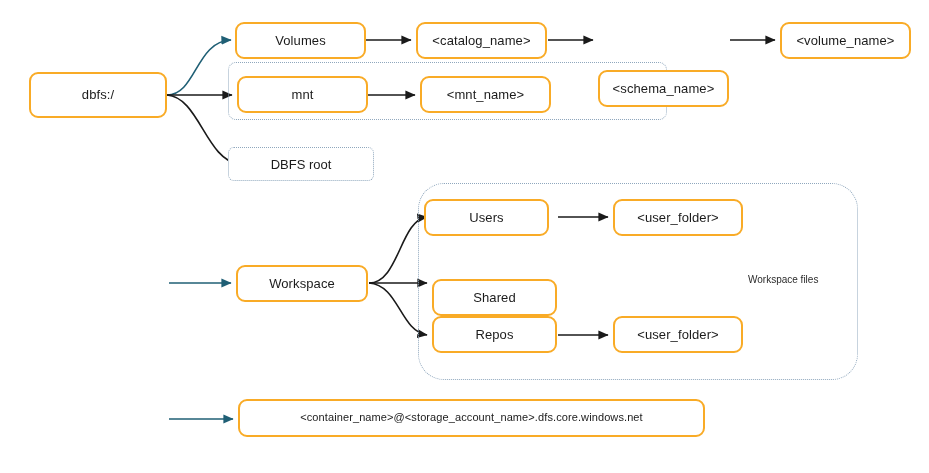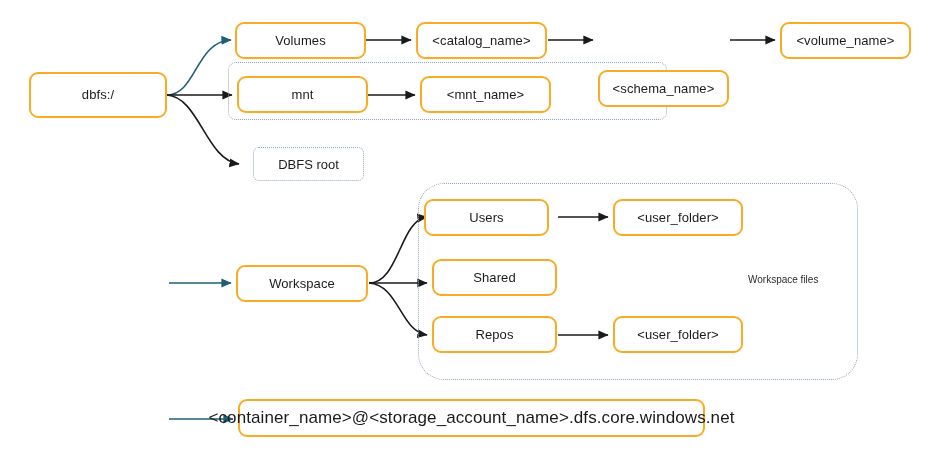--- a/index.html
+++ b/index.html
@@ -35,21 +35,21 @@
     background: #ffffff;
     border: 2px solid #f9ab26;
     border-radius: 9px;
     color: #1b1b1b;
     font-size: 13px;
     letter-spacing: 0.1px;
     line-height: 1.2;
     white-space: nowrap;
   }
   .node.wide-label {
-    font-size: 17px;
+    font-size: 11px;
   }
   .group-box {
     position: absolute;
     box-sizing: border-box;
     border: 1.5px dotted #8fa7bd;
     background: transparent;
     border-radius: 8px;
   }
   .group-box.rounded-lg {
     border-radius: 26px;
@@ -119,27 +119,27 @@
 
   <div class="node" style="left:29px; top:72px; width:138px; height:46px;">dbfs:/</div>
   <div class="node" style="left:235px; top:22px; width:131px; height:37px;">Volumes</div>
   <div class="node" style="left:416px; top:22px; width:131px; height:37px;">&lt;catalog_name&gt;</div>
   <div class="node" style="left:598px; top:22px; width:131px; height:37px;margin-top:48px;">&lt;schema_name&gt;</div>
   <div class="node" style="left:780px; top:22px; width:131px; height:37px;">&lt;volume_name&gt;</div>
 
   <div class="node" style="left:237px; top:76px; width:131px; height:37px;">mnt</div>
   <div class="node" style="left:420px; top:76px; width:131px; height:37px;">&lt;mnt_name&gt;</div>
 
-  <div class="plain-node" style="left:253px; top:147px; width:111px; height:34px;">DBFS root</div>
+  <div class="plain-node" style="left:228px; top:147px; width:146px; height:34px;">DBFS root</div>
 
   <div class="node" style="left:236px; top:265px; width:132px; height:37px;">Workspace</div>
 
   <div class="node" style="left:424px; top:199px; width:125px; height:37px;">Users</div>
   <div class="node" style="left:613px; top:199px; width:130px; height:37px;">&lt;user_folder&gt;</div>
 
-  <div class="node" style="left:432px; top:259px; width:125px; height:37px;">Shared</div>
+  <div class="node" style="left:432px; top:279px; width:125px; height:37px;">Shared</div>
 
   <div class="node" style="left:432px; top:316px; width:125px; height:37px;">Repos</div>
   <div class="node" style="left:613px; top:316px; width:130px; height:37px;">&lt;user_folder&gt;</div>
 
   <div class="node wide-label" style="left:238px; top:399px; width:467px; height:38px;">&lt;container_name&gt;@&lt;storage_account_name&gt;.dfs.core.windows.net</div>
 
 </div>
 
 </body></html>

